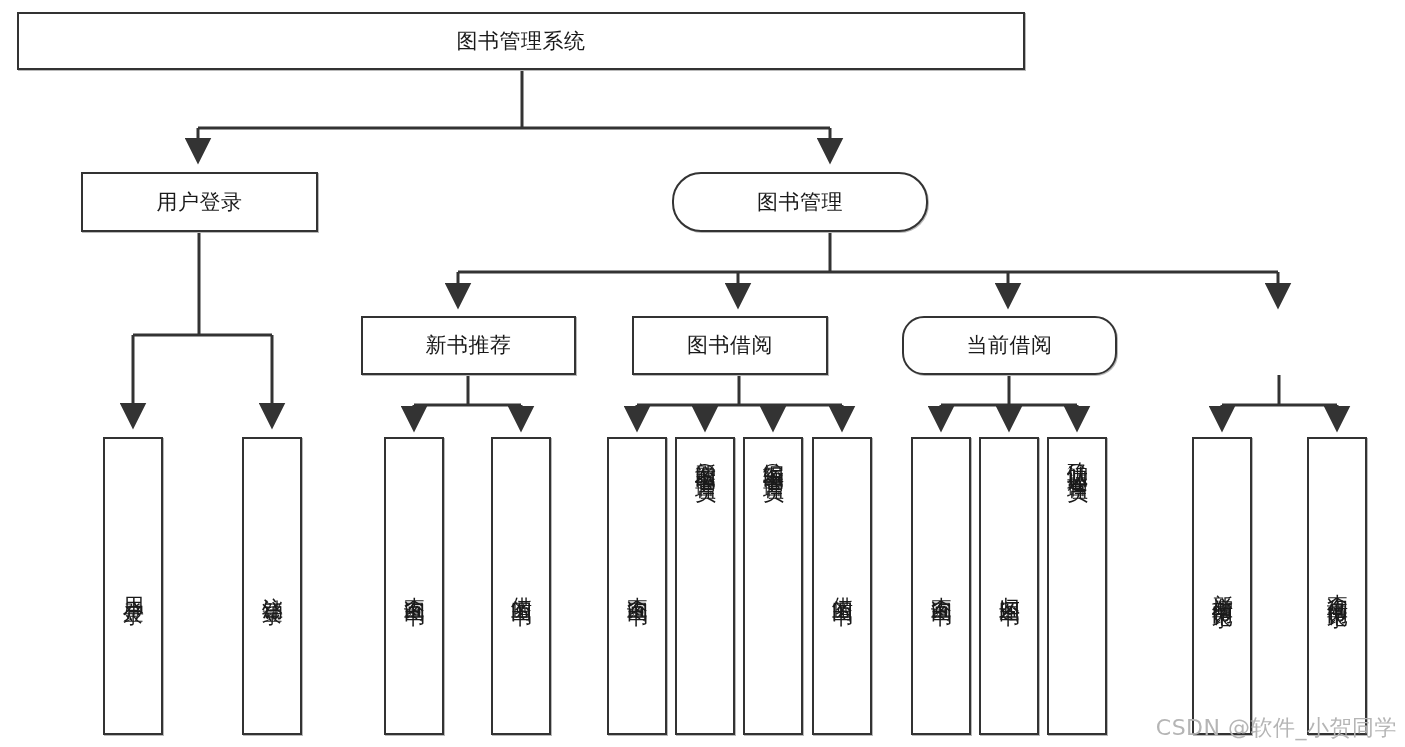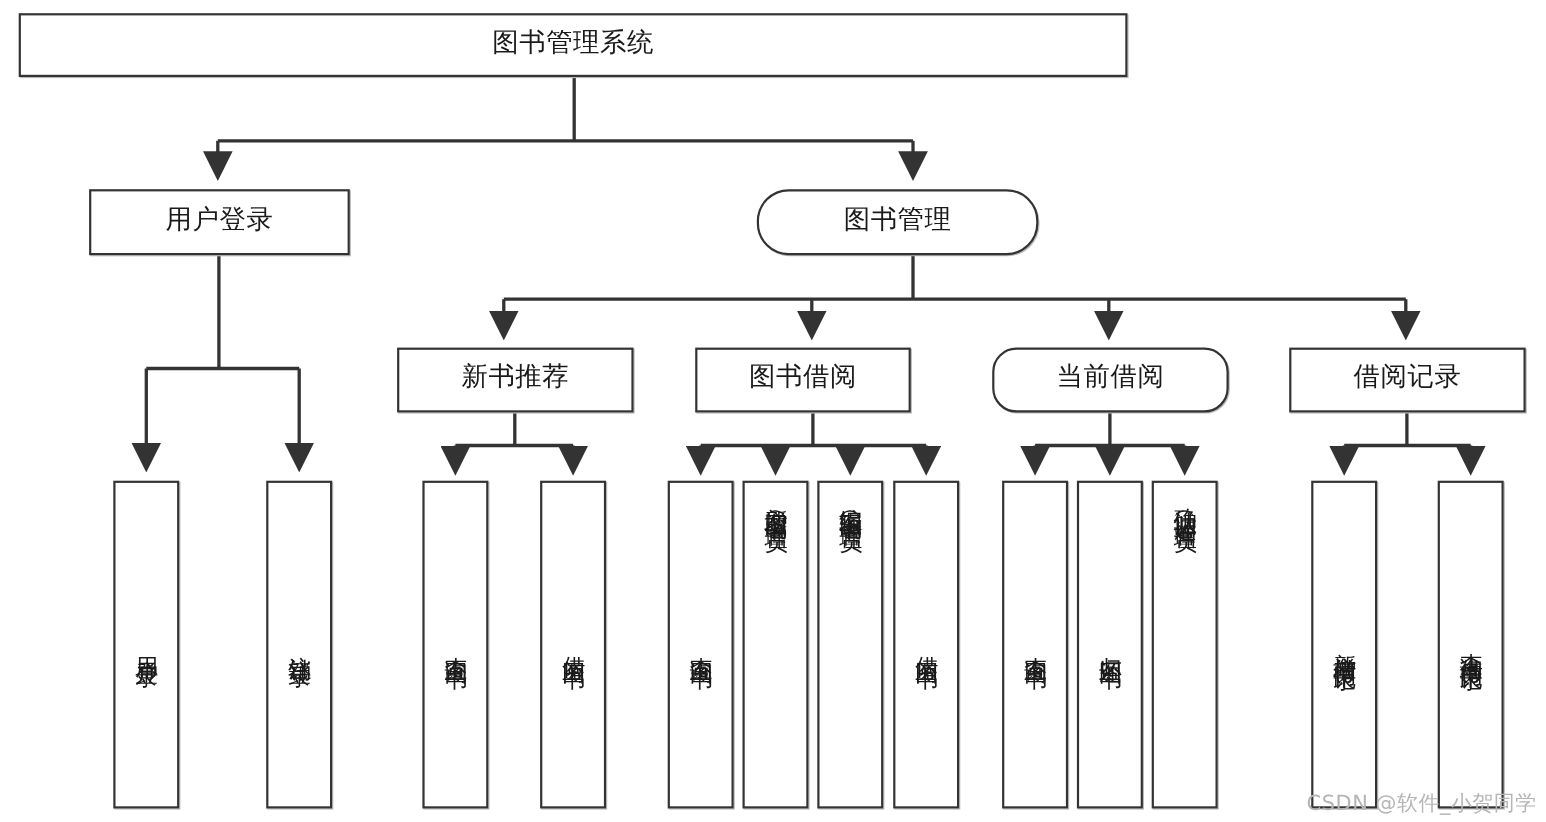--- a/index.html
+++ b/index.html
@@ -38,22 +38,21 @@
     color: #1a1a1a;
   }
   .node-label {
     display: block;
     text-align: center;
     line-height: 1.18;
     letter-spacing: 0.5px;
     white-space: pre;
   }
   .node.horizontal .node-label {
-    font-size: 24px;
-    font-family: Liberation Mono, monospace;
+    font-size: 21px;
   }
   .node.vertical {
     align-items: flex-start;
     justify-content: center;
     padding-top: 0;
   }
   .node.vertical .node-label {
     writing-mode: vertical-rl;
     text-orientation: upright;
     font-size: 21px;
@@ -70,21 +69,21 @@
   }
   .vwrap.top {
     align-items: flex-start;
     padding-top: 6px;
     box-sizing: border-box;
   }
   #watermark {
     position: absolute;
     right: 8px;
     bottom: 4px;
-    font-size: 19px;
+    font-size: 22px;
     color: #b5b5b5;
     letter-spacing: 0.5px;
     white-space: nowrap;
   }
 </style>
 </head>
 <body>
 
 <div id="diagram-canvas">
 
@@ -139,39 +138,36 @@
   </svg>
 
   <div class="node horizontal" style="left:17px; top:12px; width:1008px; height:58px;">
     <span class="node-label">图书管理系统</span>
   </div>
 
   <div class="node horizontal" style="left:81px; top:172px; width:237px; height:60px;">
     <span class="node-label">用户登录</span>
   </div>
 
-  <div class="node horizontal" style="left:688px; top:172px; width:256px; height:60px;border-radius:29px;">
+  <div class="node horizontal" style="left:672px; top:172px; width:256px; height:60px;border-radius:29px;">
     <span class="node-label">图书管理</span>
   </div>
 
   <div class="node horizontal" style="left:361px; top:316px; width:215px; height:59px;">
     <span class="node-label">新书推荐</span>
   </div>
 
   <div class="node horizontal" style="left:632px; top:316px; width:196px; height:59px;">
     <span class="node-label">图书借阅</span>
   </div>
 
   <div class="node horizontal" style="left:902px; top:316px; width:215px; height:59px;border-radius:22px;">
     <span class="node-label">当前借阅</span>
   </div>
 
-  <div class="node horizontal" style="left:1172px; top:316px; width:215px; height:59px;">
-    <span class="node-label">借阅记录</span>
-  </div>
 
   <div class="node vertical" style="left:103px; top:437px; width:60px; height:298px;">
     <span class="vwrap">
       <span class="node-label">用户登录</span>
     </span>
   </div>
 
   <div class="node vertical" style="left:242px; top:437px; width:60px; height:298px;">
     <span class="vwrap">
       <span class="node-label">注销登录</span>

